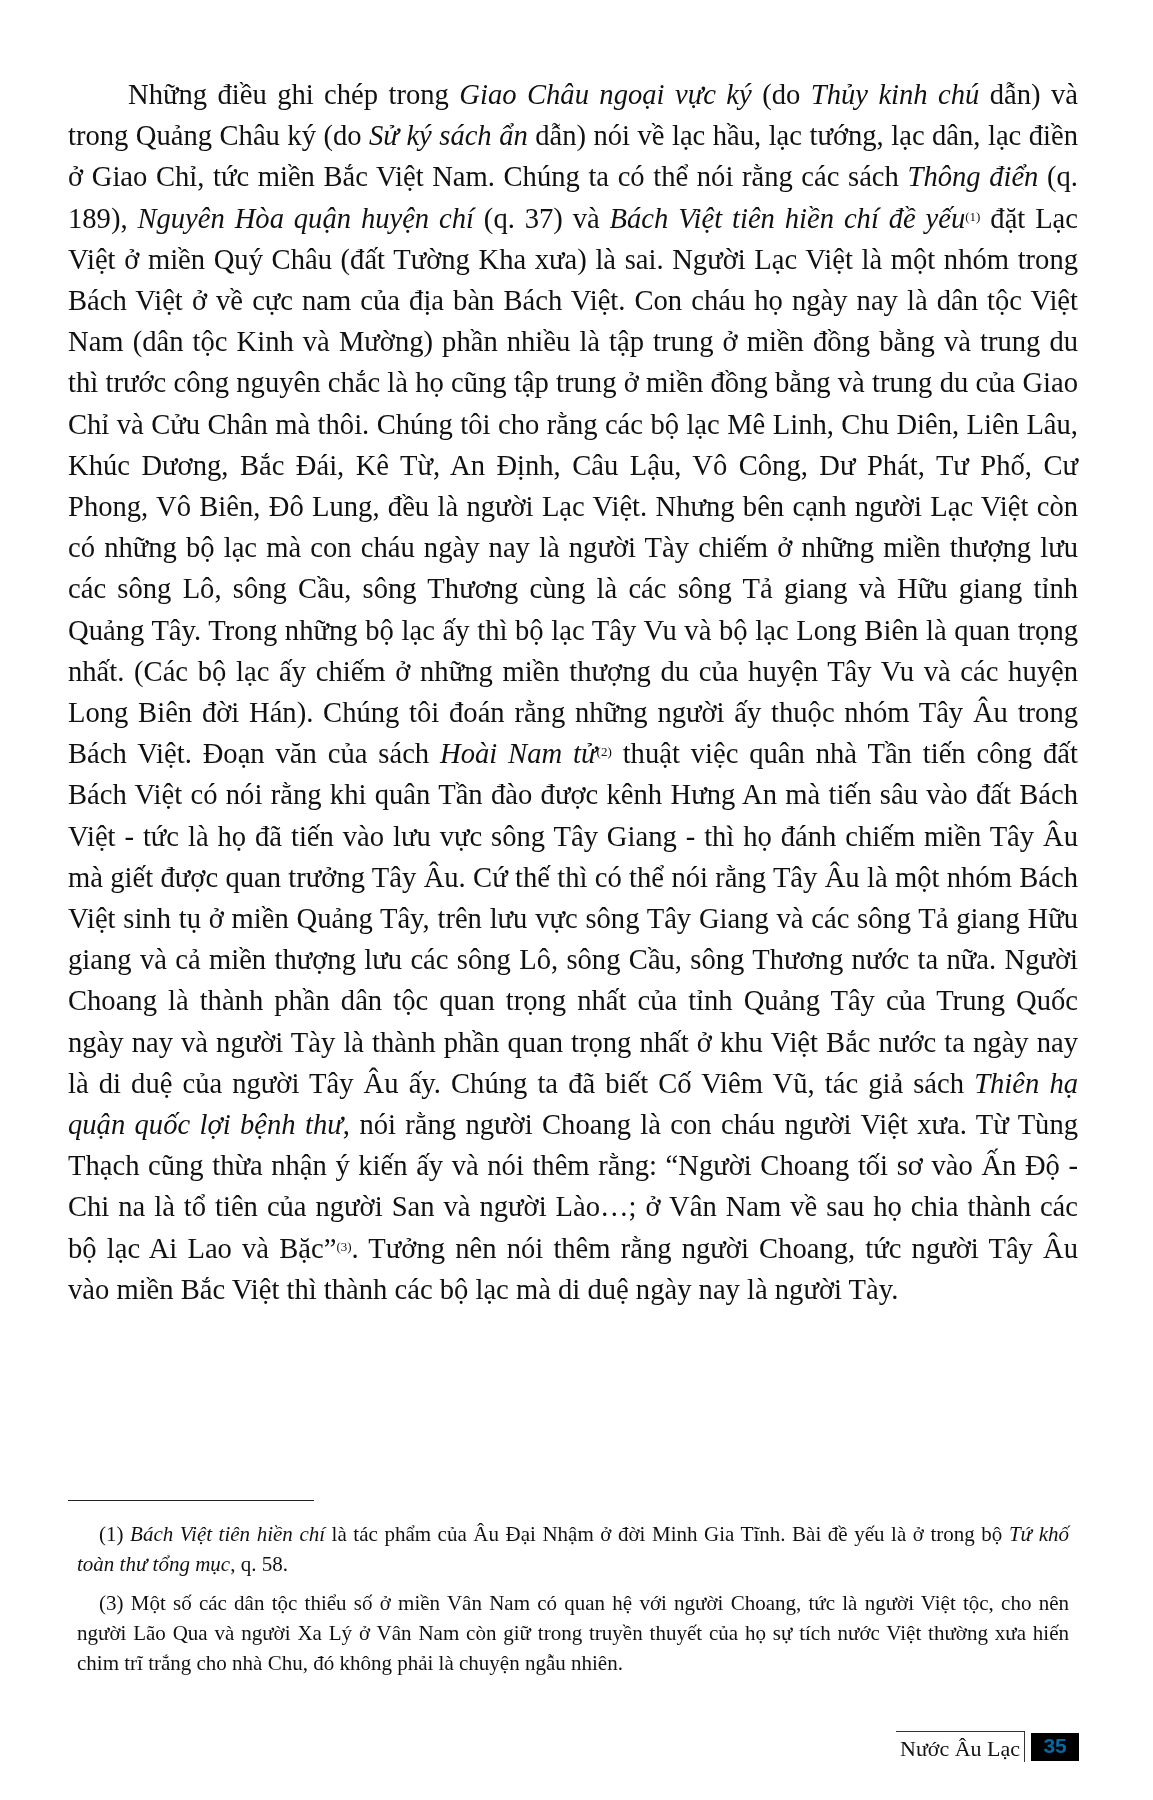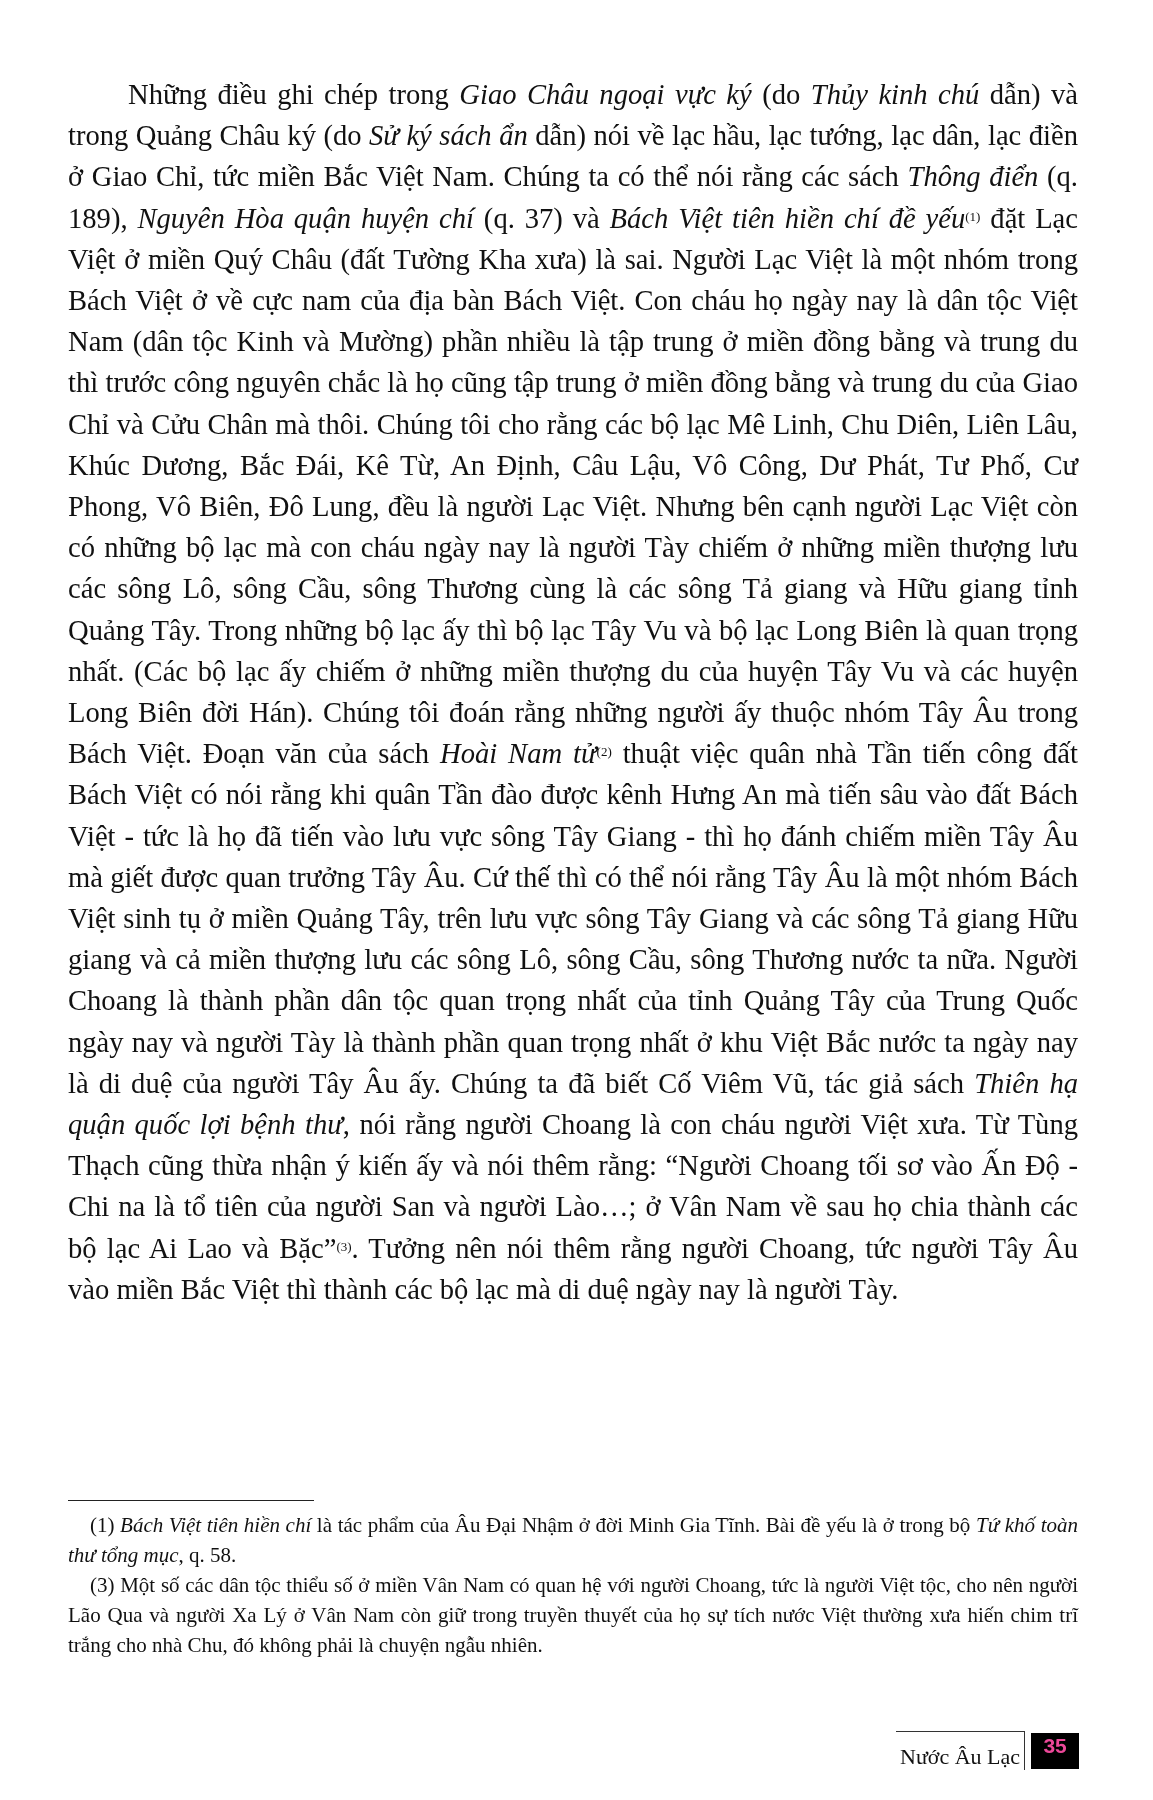--- a/index.html
+++ b/index.html
@@ -4,25 +4,25 @@
 <style>
   html, body { margin:0; padding:0; background:#ffffff; }
   body { width:1153px; height:1800px; position:relative; overflow:hidden; color:#111; }
   .page { position:absolute; left:68px; top:74px; width:1010px; font-family:"Liberation Serif", serif; }
   .body-text { font-size:28.6px; line-height:41.2px; text-align:justify; margin:0; }
   .body-text .indent { display:inline-block; width:60px; }
   .body-text i { font-style:italic; }
   sup { font-size:13px; vertical-align:top; position:relative; top:-2px; }
   .rule { position:absolute; left:68px; top:1500px; width:246px; height:0; border-top:1.6px solid #222; }
   .footnotes { position:absolute; left:68px; top:1510px; width:1010px; font-family:"Liberation Serif", serif; font-size:21px; line-height:30px; text-align:justify; }
-  .footnotes p { margin:0; }
+  .footnotes p { margin:9px; }
   .fn-indent { padding-left:22px; }
   .footer { position:absolute; left:896px; top:1731px; height:30px; display:flex; align-items:stretch; }
-  .running-head { font-family:"Liberation Serif", serif; font-size:22px; padding:10px 4px 0 4px; border-top:1px solid #333; border-right:1px solid #333; height:28px; line-height:30px; }
-  .page-num { margin-left:6px; background:#000; color:#ec4899; font-family:"Liberation Sans", sans-serif; font-weight:bold; font-size:21px; width:48px; text-align:center; line-height:26px; height:36px; margin-top:2px; }
+  .running-head { font-family:"Liberation Serif", serif; font-size:22px; padding:2px 4px 0 4px; border-top:1px solid #333; border-right:1px solid #333; height:28px; line-height:30px; }
+  .page-num { margin-left:6px; background:#000; color:#0369a1; font-family:"Liberation Sans", sans-serif; font-weight:bold; font-size:21px; width:48px; text-align:center; line-height:26px; height:28px; margin-top:2px; }
 </style>
 </head>
 <body>
 
 <div class="page">
   <p class="body-text"><span class="indent"></span><span>Những điều ghi chép trong </span><i>Giao Châu ngoại vực ký</i><span> (do </span><i>Thủy kinh chú</i><span> dẫn) và trong Quảng Châu ký (do </span><i>Sử ký sách ẩn</i><span> dẫn) nói về lạc hầu, lạc tướng, lạc dân, lạc điền ở Giao Chỉ, tức miền Bắc Việt Nam. Chúng ta có thể nói rằng các sách </span><i>Thông điển</i><span> (q. 189), </span><i>Nguyên Hòa quận huyện chí</i><span> (q. 37) và </span><i>Bách Việt tiên hiền chí đề yếu</i><sup>(1)</sup><span> đặt Lạc Việt ở miền Quý Châu (đất Tường Kha xưa) là sai. Người Lạc Việt là một nhóm trong Bách Việt ở về cực nam của địa bàn Bách Việt. Con cháu họ ngày nay là dân tộc Việt Nam (dân tộc Kinh và Mường) phần nhiều là tập trung ở miền đồng bằng và trung du thì trước công nguyên chắc là họ cũng tập trung ở miền đồng bằng và trung du của Giao Chỉ và Cửu Chân mà thôi. Chúng tôi cho rằng các bộ lạc Mê Linh, Chu Diên, Liên Lâu, Khúc Dương, Bắc Đái, Kê Từ, An Định, Câu Lậu, Vô Công, Dư Phát, Tư Phố, Cư Phong, Vô Biên, Đô Lung, đều là người Lạc Việt. Nhưng bên cạnh người Lạc Việt còn có những bộ lạc mà con cháu ngày nay là người Tày chiếm ở những miền thượng lưu các sông Lô, sông Cầu, sông Thương cùng là các sông Tả giang và Hữu giang tỉnh Quảng Tây. Trong những bộ lạc ấy thì bộ lạc Tây Vu và bộ lạc Long Biên là quan trọng nhất. (Các bộ lạc ấy chiếm ở những miền thượng du của huyện Tây Vu và các huyện Long Biên đời Hán). Chúng tôi đoán rằng những người ấy thuộc nhóm Tây Âu trong Bách Việt. Đoạn văn của sách </span><i>Hoài Nam tử</i><sup>(2)</sup><span> thuật việc quân nhà Tần tiến công đất Bách Việt có nói rằng khi quân Tần đào được kênh Hưng An mà tiến sâu vào đất Bách Việt - tức là họ đã tiến vào lưu vực sông Tây Giang - thì họ đánh chiếm miền Tây Âu mà giết được quan trưởng Tây Âu. Cứ thế thì có thể nói rằng Tây Âu là một nhóm Bách Việt sinh tụ ở miền Quảng Tây, trên lưu vực sông Tây Giang và các sông Tả giang Hữu giang và cả miền thượng lưu các sông Lô, sông Cầu, sông Thương nước ta nữa. Người Choang là thành phần dân tộc quan trọng nhất của tỉnh Quảng Tây của Trung Quốc ngày nay và người Tày là thành phần quan trọng nhất ở khu Việt Bắc nước ta ngày nay là di duệ của người Tây Âu ấy. Chúng ta đã biết Cố Viêm Vũ, tác giả sách </span><i>Thiên hạ quận quốc lợi bệnh thư</i><span>, nói rằng người Choang là con cháu người Việt xưa. Từ Tùng Thạch cũng thừa nhận ý kiến ấy và nói thêm rằng: “Người Choang tối sơ vào Ấn Độ - Chi na là tổ tiên của người San và người Lào…; ở Vân Nam về sau họ chia thành các bộ lạc Ai Lao và Bặc”</span><sup>(3)</sup><span>. Tưởng nên nói thêm rằng người Choang, tức người Tây Âu vào miền Bắc Việt thì thành các bộ lạc mà di duệ ngày nay là người Tày.</span></p>
 </div>
 
 <div class="rule"></div>
 

